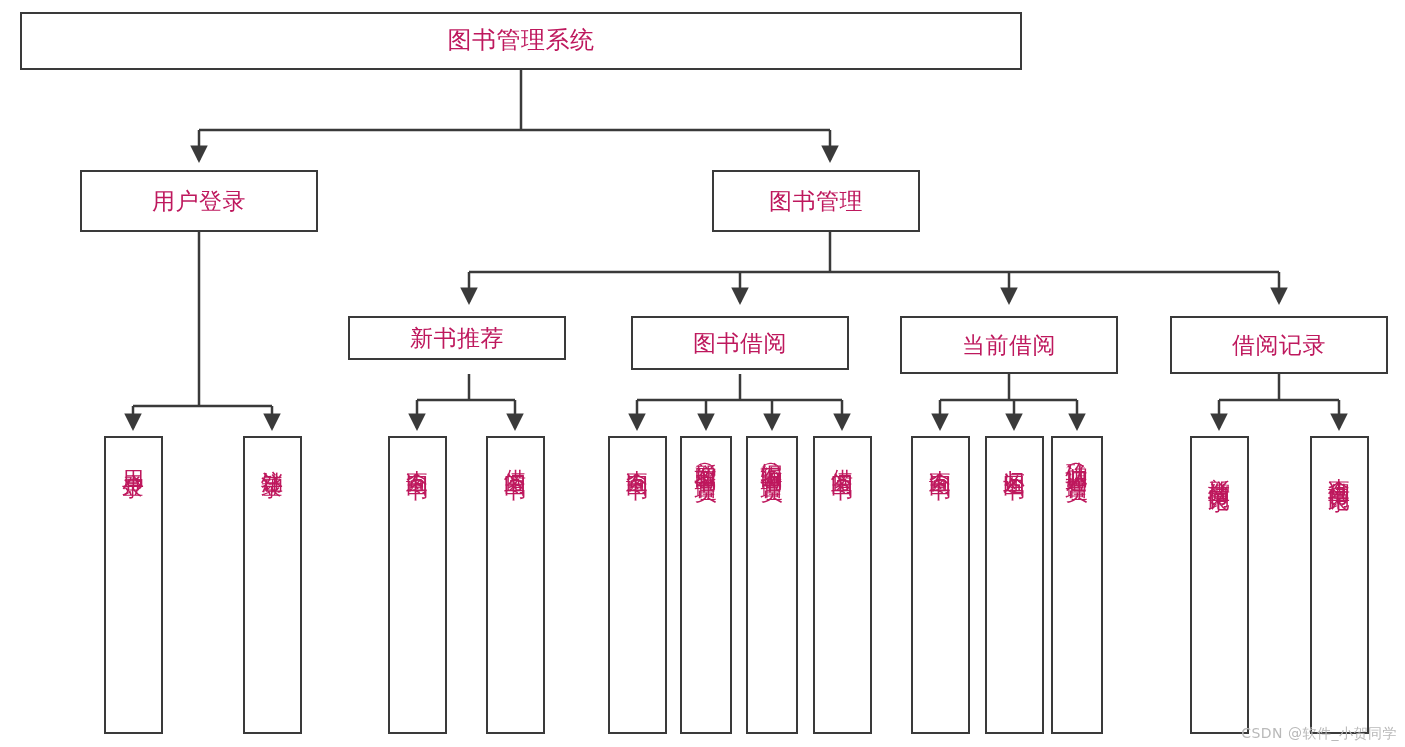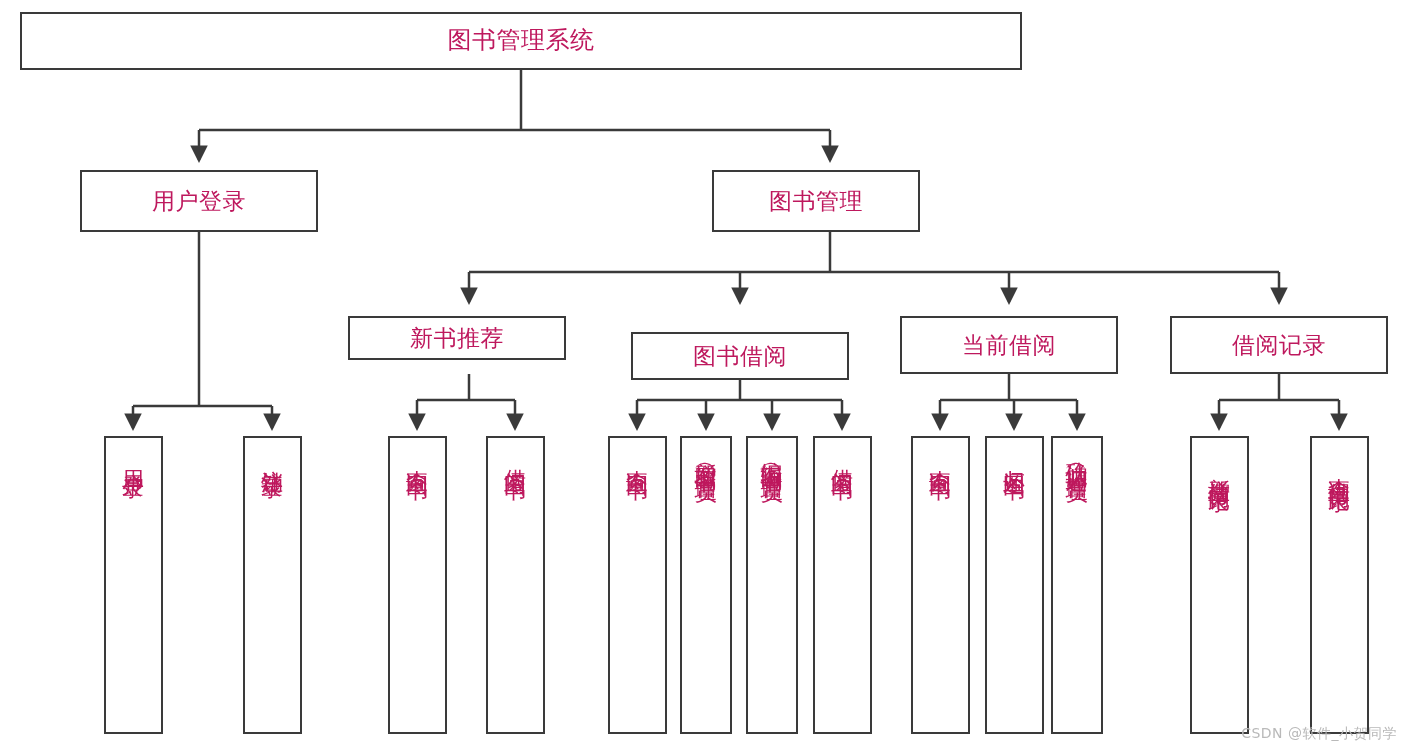--- a/index.html
+++ b/index.html
@@ -131,21 +131,21 @@
   <div class="node horiz" style="left:80px; top:170px; width:238px; height:62px;">
     <span class="label">用户登录</span>
   </div>
   <div class="node horiz" style="left:712px; top:170px; width:208px; height:62px;">
     <span class="label">图书管理</span>
   </div>
 
   <div class="node horiz" style="left:348px; top:316px; width:218px; height:44px;">
     <span class="label">新书推荐</span>
   </div>
-  <div class="node horiz" style="left:631px; top:316px; width:218px; height:48px;margin-top:16px;">
+  <div class="node horiz" style="left:631px; top:316px; width:218px; height:54px;">
     <span class="label">图书借阅</span>
   </div>
   <div class="node horiz" style="left:1170px; top:316px; width:218px; height:58px;">
     <span class="label">借阅记录</span>
   </div>
   <div class="node horiz" style="left:900px; top:316px; width:218px; height:58px;">
     <span class="label">当前借阅</span>
   </div>
 
   <div class="node vert" style="left:104px; top:436px; width:59px; height:298px;">

